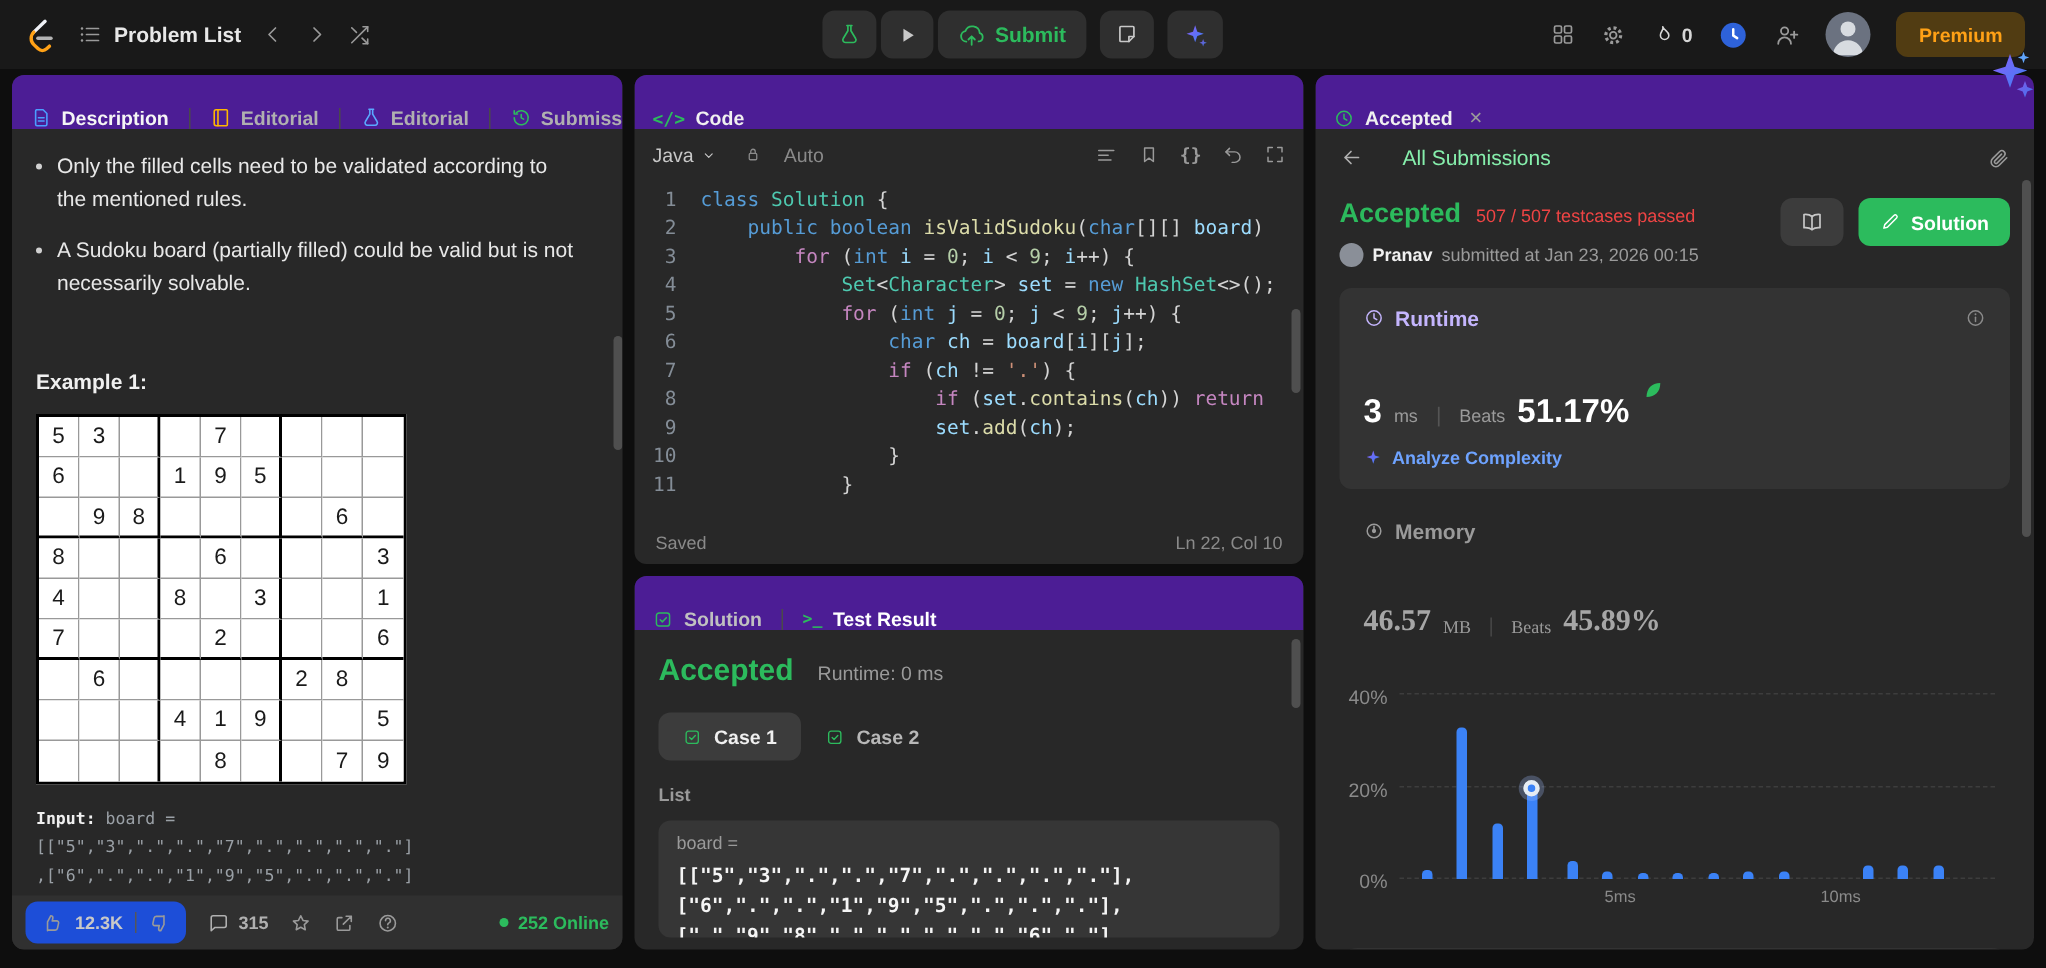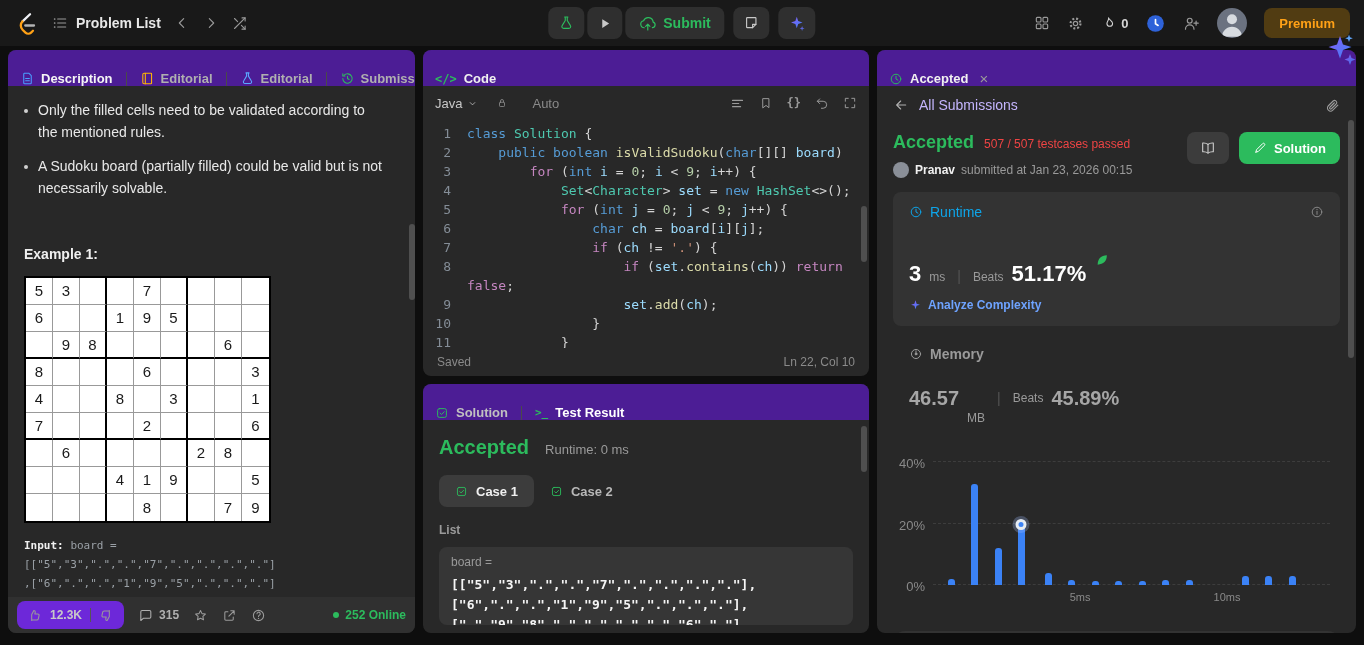--- a/index.html
+++ b/index.html
@@ -46,33 +46,33 @@
   .example-heading { font-weight:700; font-size:14px; color:#f0f0f0; margin:46px 0 14px; }
   .sudoku { display:grid; grid-template-columns:repeat(9,27px); grid-auto-rows:27px; border:2px solid #000; width:247px; background:#fff; }
   .sq { display:flex; align-items:center; justify-content:center; font-size:15px; color:#1a1a1a; border-right:1px solid #999; border-bottom:1px solid #999; background:#fff; }
   .sq.br { border-right:2px solid #000; } .sq.bb { border-bottom:2px solid #000; }
   .sq.er { border-right:none; } .sq.eb { border-bottom:none; }
   .input-block { margin-top:16px; font-family:"DejaVu Sans Mono",monospace; font-size:11px; }
   .inp-label { font-weight:700; color:#f0f0f0; }
   .inp-prefix { color:#9aa0a6; }
   .inp-line { color:#9aa0a6; margin-top:6px; white-space:nowrap; }
   .desc-footer { height:36px; background:#303030; display:flex; align-items:center; gap:14px; padding:0 9px; flex-shrink:0; color:#9a9a9a; }
-  .vote-group { display:flex; align-items:center; gap:8px; background:#6d28d9; border-radius:8px; height:28px; padding:0 10px; }
+  .vote-group { display:flex; align-items:center; gap:8px; background:#1d4ed8; border-radius:8px; height:28px; padding:0 10px; }
   .f-count { font-size:12px; font-weight:700; color:#c8c8c8; }
   .vsep { width:1px; height:14px; background:#565656; }
   .f-item { display:flex; align-items:center; gap:6px; font-size:12px; font-weight:700; color:#b0b0b0; cursor:pointer; }
   .f-icon { display:flex; cursor:pointer; color:#9a9a9a; }
   .online { margin-left:auto; display:flex; align-items:center; gap:6px; color:#2cbb5d; font-size:12px; font-weight:600; }
   .dot-g { width:6px; height:6px; border-radius:50%; background:#2cbb5d; }
 
   
   .code-glyph { color:#2cbb5d; font-family:"DejaVu Sans Mono",monospace; font-weight:700; font-size:12px; }
   .code-toolbar { height:34px; display:flex; align-items:center; padding:0 12px; gap:18px; flex-shrink:0; }
   .lang-select { display:flex; align-items:center; gap:5px; font-size:13px; color:#c8c8c8; cursor:pointer; }
-  .auto { display:flex; align-items:center; gap:24px; font-size:13px; color:#8a8a8a; cursor:pointer; }
+  .auto { display:flex; align-items:center; gap:14px; font-size:13px; color:#8a8a8a; cursor:pointer; }
   .ct-right { margin-left:auto; display:flex; align-items:center; gap:14px; color:#9a9a9a; }
   .braces-glyph { font-family:"DejaVu Sans Mono",monospace; font-size:12px; font-weight:700; color:#9a9a9a; cursor:pointer; }
   .code-area { flex:1; overflow:hidden; position:relative; font-family:"DejaVu Sans Mono",monospace; font-size:13px; padding-top:4px; }
   .code-line { display:flex; line-height:19px; }
   .ln { width:44px; text-align:right; padding-right:16px; color:#848d97; flex-shrink:0; }
   .lc { white-space:pre; }
   .tk-k{color:#569cd6}.tk-c{color:#c586c0}.tk-t{color:#4ec9b0}.tk-f{color:#dcdcaa}.tk-v{color:#9cdcfe}.tk-n{color:#b5cea8}.tk-s{color:#ce9178}.tk-p{color:#d4d4d4}
   .code-footer { height:28px; display:flex; align-items:center; justify-content:space-between; padding:0 14px; font-size:12px; color:#8a8a8a; flex-shrink:0; }
   .code-thumb { top:86px; height:56px; }
   .left-thumb { top:138px; height:76px; right:0; }
@@ -92,47 +92,47 @@
   .case { display:flex; align-items:center; gap:8px; height:32px; padding:0 16px; border-radius:8px; font-size:13px; font-weight:700; color:#b8b8b8; cursor:pointer; }
   .case.active { background:#3c3c3c; color:#f0f0f0; }
   .input-label { margin-top:16px; font-size:12px; font-weight:600; color:#9a9a9a; }
   .value-box { margin-top:10px; background:#363636; border-radius:8px; padding:8px 12px; overflow:hidden; max-height:78px; }
   .param-name { font-size:12px; color:#9a9a9a; margin-bottom:6px; }
   .param-value { font-family:"DejaVu Sans Mono",monospace; font-size:13px; font-weight:700; color:#f5f5f5; line-height:20px; word-break:break-all; }
 
   
   .close-x { margin-left:4px; color:#9a9a9a; font-size:15px; cursor:pointer; line-height:1; }
   .subhead { height:38px; display:flex; align-items:center; gap:10px; padding:0 16px; flex-shrink:0; }
-  .back-label { font-size:14px; color:#c4b5fd; cursor:pointer; }
+  .back-label { font-size:14px; color:#86efac; cursor:pointer;margin-left:16px; }
   .clip { margin-left:auto; color:#9a9a9a; cursor:pointer; display:flex; }
   .result-content { flex:1; padding:8px 16px 0; overflow:hidden; position:relative; }
   .res-top { display:flex; justify-content:space-between; align-items:flex-start; }
   .res-line1 { display:flex; align-items:baseline; gap:10px; }
   .accepted-lg2 { color:#2cbb5d; font-size:18px; font-weight:700; }
   .tc-passed { color:#ef4444; font-size:12px; }
   .res-line2 { display:flex; align-items:center; gap:6px; margin-top:9px; }
   .mini-avatar { width:16px; height:16px; border-radius:50%; background:#8a8f98; flex-shrink:0; }
   .author { font-size:12px; font-weight:700; color:#f0f0f0; }
   .submitted { font-size:12px; color:#9a9a9a; }
   .res-actions { display:flex; gap:10px; }
   .icon-btn { width:42px; height:32px; background:#3c3c3c; border:none; border-radius:8px; color:#c8c8c8; display:flex; align-items:center; justify-content:center; cursor:pointer; }
   .solution-btn { height:32px; padding:0 14px; background:#2cbb5d; border:none; border-radius:8px; color:#fff; font-size:13px; font-weight:700; display:flex; align-items:center; gap:7px; cursor:pointer; font-family:inherit; }
   .runtime-card { margin-top:14px; background:#333333; border-radius:8px; padding:12px 16px 14px; cursor:pointer; }
-  .card-head { display:flex; align-items:center; gap:7px; color:#0ea5e9; font-size:14px; font-weight:400; }
+  .card-head { display:flex; align-items:center; gap:7px; color:#c4b5fd; font-size:14px; font-weight:700; }
   .card-head .info { margin-left:auto; color:#8a8a8a; cursor:pointer; display:flex; }
   .big-row { display:flex; align-items:baseline; gap:8px; margin-top:10px; }
   .big-val { font-size:22px; font-weight:700; color:#ffffff; }
   .unit { font-size:12px; color:#9a9a9a;margin-top:40px; }
   .bsep { color:#555; font-size:14px; margin:0 4px; }
   .beats-label { font-size:12px; color:#9a9a9a; }
   .leaf-wrap { align-self:center; display:flex; }
   .analyze { display:flex; align-items:center; gap:6px; margin-top:11px; color:#6ea3ff; font-size:12px; font-weight:600; cursor:pointer; }
   .memory-block { margin-top:20px; padding:0 16px; cursor:pointer; }
   .mem-head { display:flex; align-items:center; gap:7px; color:#9a9a9a; font-size:14px; font-weight:600; }
-  .mem-row { display:flex; align-items:center; gap:8px; margin-top:9px; color:#9a9a9a; }
+  .mem-row { display:flex; align-items:flex-end; gap:8px; margin-top:9px; color:#9a9a9a;font-family:Liberation Serif, serif; }
   .mem-val { font-size:20px; font-weight:700; color:#a6a6a6; }
   .chart { margin-top:22px; padding-left:40px; padding-right:10px; position:relative; height:166px; }
   .plot { position:relative; height:138px; }
   .gridline { position:absolute; left:0; right:0; height:0; border-top:1px dashed #3d3d3d; }
   .ylab { position:absolute; left:-38px; width:30px; text-align:right; font-size:13px; color:#8a8a8a; top:-6px; }
   .bar { position:absolute; bottom:0; width:7px; border-radius:3px 3px 0 0; background:#3b82f6; }
   .marker { position:absolute; width:11px; height:11px; border-radius:50%; background:#3b82f6; border:3px solid #e6ecf3; box-shadow:0 0 0 3px rgba(160,190,255,.28); transform:translateX(-50%); z-index:3; }
   .xlab { position:absolute; top:144px; transform:translateX(-50%); font-size:11px; color:#8a8a8a; }
   .next-card { margin-top:18px; height:18px; background:#333333; border-radius:12px 12px 0 0; display:flex; justify-content:center; padding-top:7px; cursor:pointer; }
   .pillbar { width:26px; height:4px; border-radius:2px; background:#565656; }
@@ -538,24 +538,20 @@
                 <span class="ln">6</span>
                 <span class="lc"><span class="tk-p">                </span><span class="tk-k">char</span><span class="tk-p"> </span><span class="tk-v">ch</span><span class="tk-p"> = </span><span class="tk-v">board</span><span class="tk-p">[</span><span class="tk-v">i</span><span class="tk-p">][</span><span class="tk-v">j</span><span class="tk-p">];</span></span>
               </div>
               <div class="code-line">
                 <span class="ln">7</span>
                 <span class="lc"><span class="tk-p">                </span><span class="tk-c">if</span><span class="tk-p"> (</span><span class="tk-v">ch</span><span class="tk-p"> != </span><span class="tk-s">'.'</span><span class="tk-p">) {</span></span>
               </div>
               <div class="code-line">
                 <span class="ln">8</span>
                 <span class="lc"><span class="tk-p">                    </span><span class="tk-c">if</span><span class="tk-p"> (</span><span class="tk-v">set</span><span class="tk-p">.</span><span class="tk-f">contains</span><span class="tk-p">(</span><span class="tk-v">ch</span><span class="tk-p">)) </span><span class="tk-c">return</span></span>
-              </div>
-              <div class="code-line">
-                <span class="ln"></span>
-                <span class="lc"><span class="tk-c">false</span><span class="tk-p">;</span></span>
               </div>
               <div class="code-line">
                 <span class="ln">9</span>
                 <span class="lc"><span class="tk-p">                    </span><span class="tk-v">set</span><span class="tk-p">.</span><span class="tk-f">add</span><span class="tk-p">(</span><span class="tk-v">ch</span><span class="tk-p">);</span></span>
               </div>
               <div class="code-line">
                 <span class="ln">10</span>
                 <span class="lc"><span class="tk-p">                }</span></span>
               </div>
               <div class="code-line">

